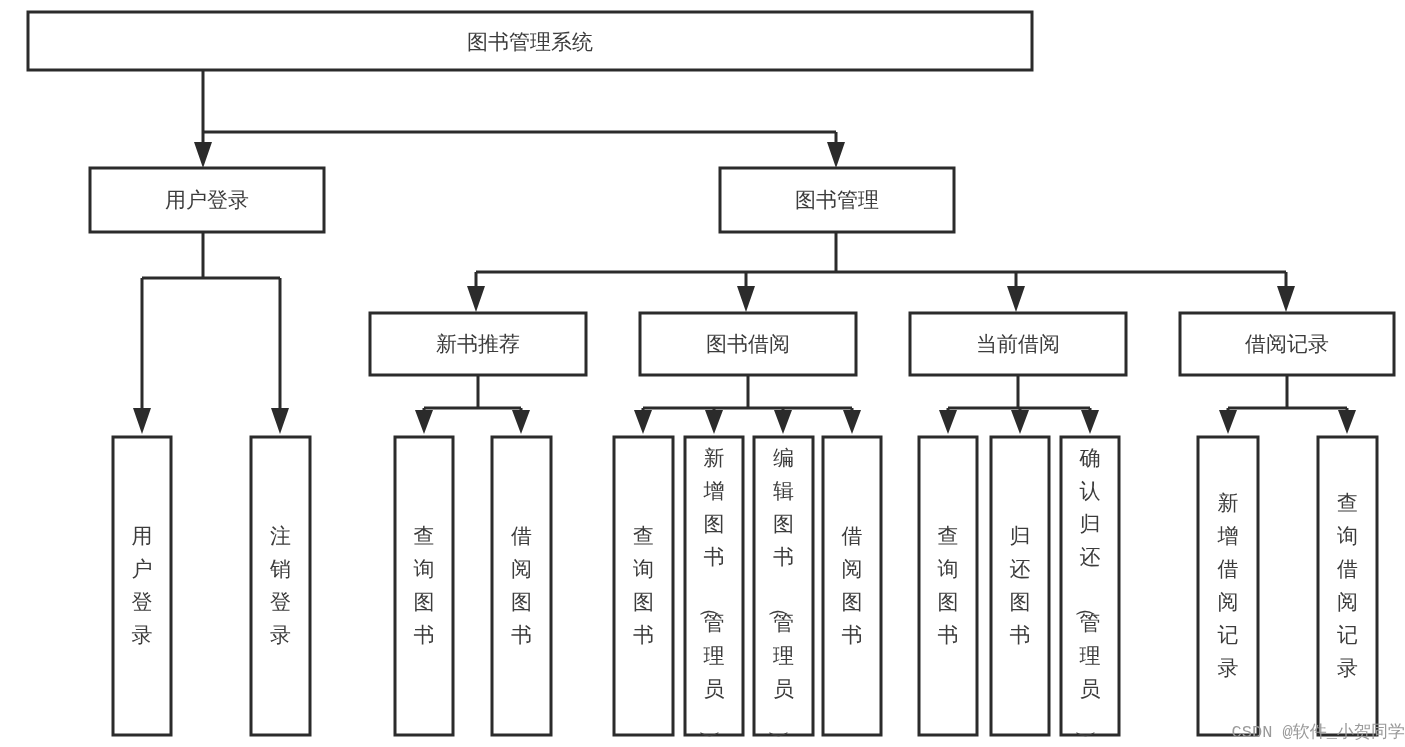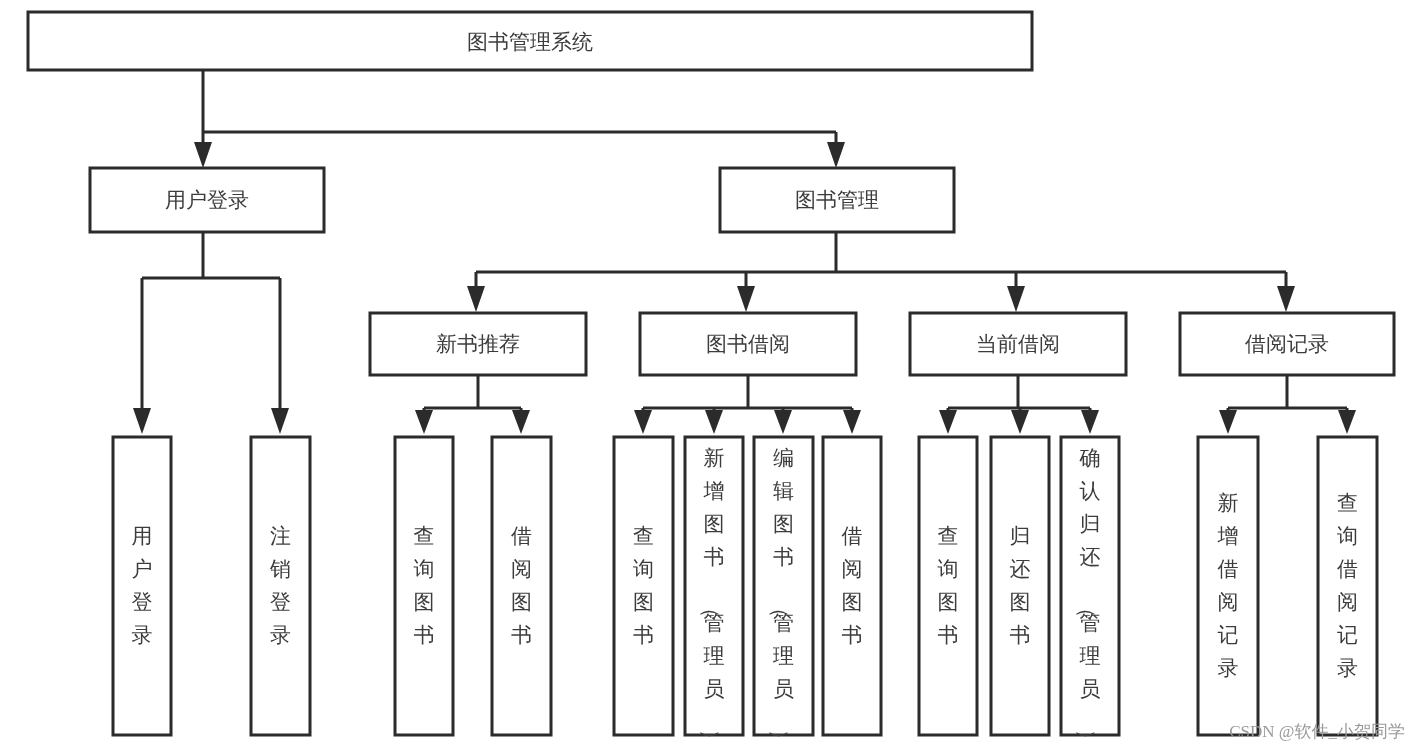--- a/index.html
+++ b/index.html
@@ -50,21 +50,21 @@
     dominant-baseline: middle;
   }
   .node-label.vertical-label {
     font-size: 21px;
     text-anchor: middle;
   }
   .watermark {
     position: absolute;
     right: 8px;
     bottom: 4px;
-    font-family: Liberation Serif, serif;
+    font-family: Liberation Mono, monospace;
     font-size: 17px;
     color: #9a9a9a;
     white-space: nowrap;
     pointer-events: none;
   }
 </style>
 </head>
 <body>
 
 <div id="diagram-root">

